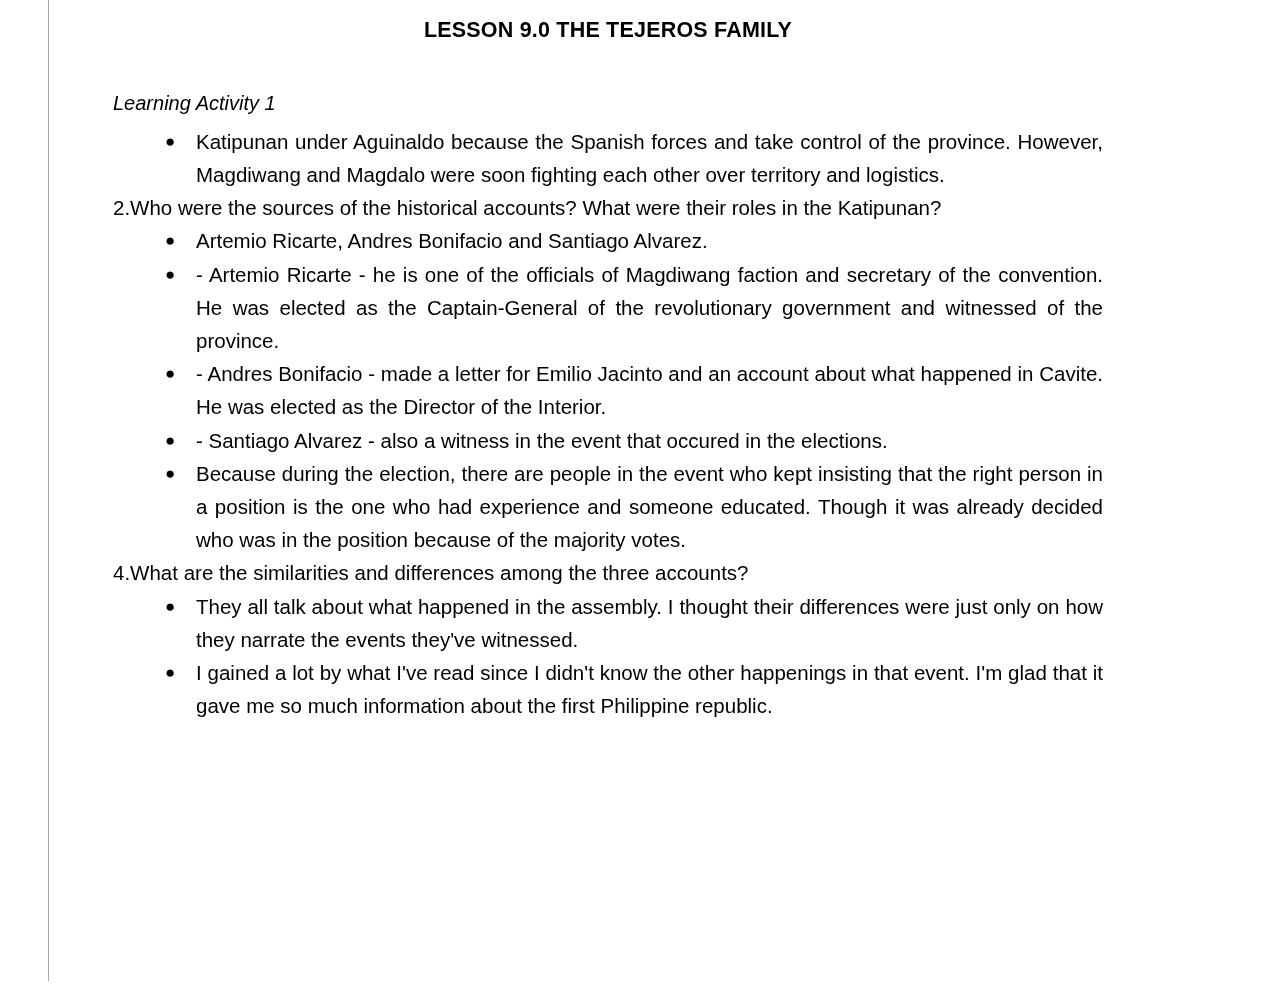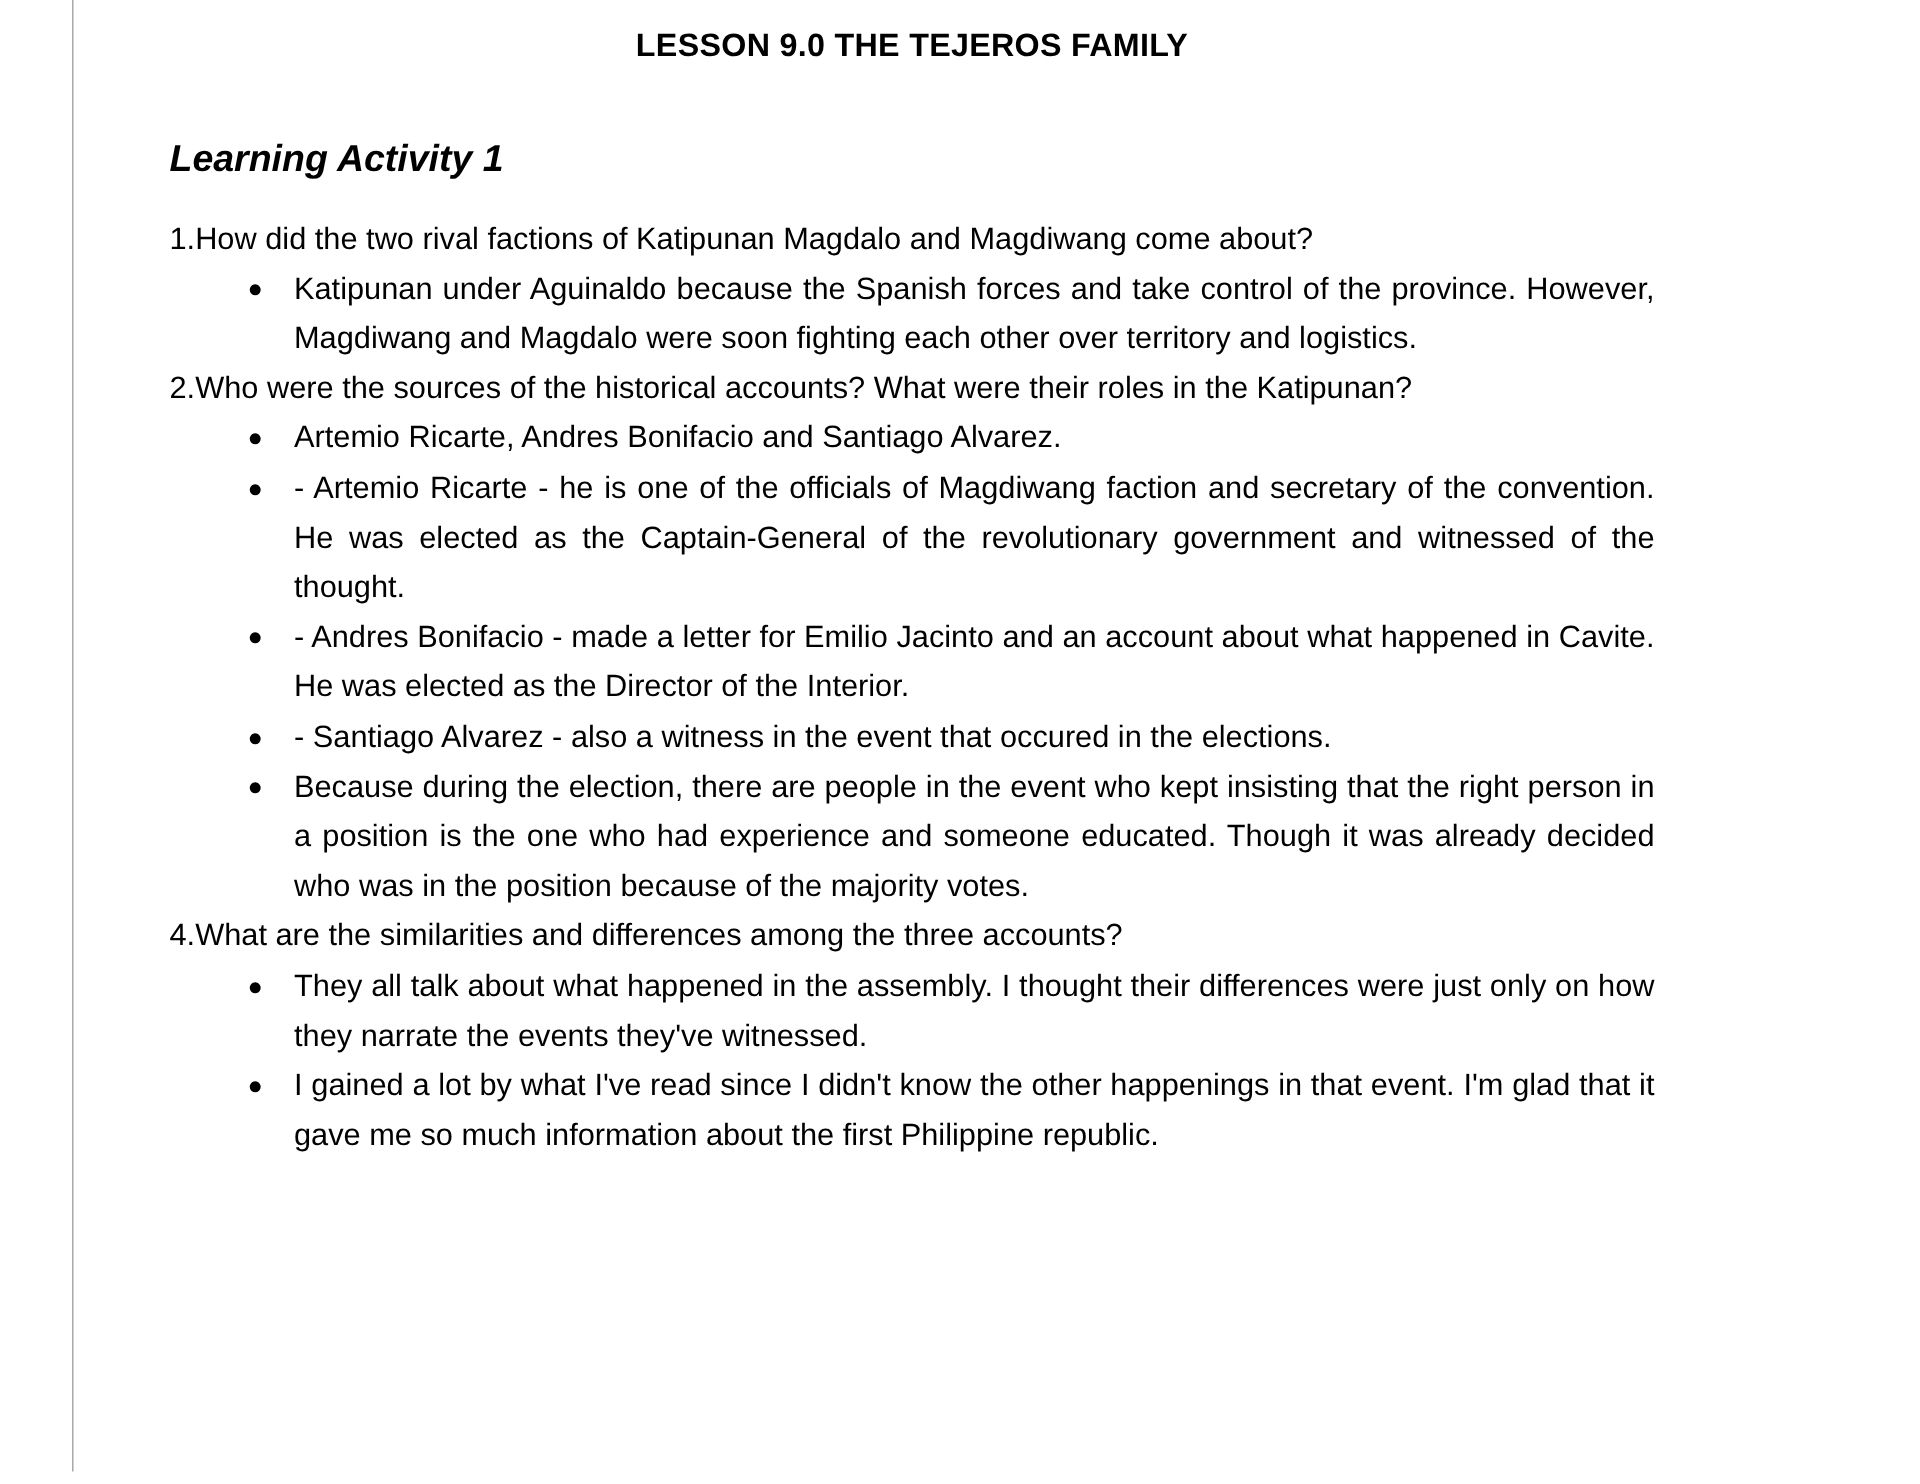--- a/index.html
+++ b/index.html
@@ -39,25 +39,25 @@
   .doc-title {
     text-align: center;
     font-weight: bold;
     font-size: 21.5px;
     letter-spacing: 0.2px;
     margin: 0 0 0 0;
     padding-top: 6px;
     line-height: 1.2;
   }
   .section-heading {
-    font-weight: bold;
+    font-weight: normal;
     font-style: italic;
-    font-size: 25px;
+    font-size: 20px;
     margin-top: 46px;
-    margin-bottom: 19px;
+    margin-bottom: 8px;
     line-height: 1.35;
   }
   .q-item {
     font-size: 20.5px;
     line-height: 1.62;
     text-align: justify;
     text-justify: inter-word;
     margin: 0;
     padding: 0;
   }
@@ -102,38 +102,37 @@
   <div class="left-rule"></div>
 
   <div class="content">
 
     <div class="doc-title">LESSON 9.0 THE TEJEROS FAMILY</div>
 
     <div class="section-heading">Learning Activity 1</div>
 
     <div id="qa-list">
         <div>
-          <p class="q-item justify-full"><span class="q-num">1.</span><span>How did the two rival factions of Katipunan Magdalo and Magdiwang come about?</span></p>
           <ul class="answers">
             <li>
               <span class="bullet">●</span>
               <span class="atext">Katipunan under Aguinaldo because the Spanish forces and take control of the province. However, Magdiwang and Magdalo were soon fighting each other over territory and logistics.</span>
             </li>
           </ul>
         </div>
         <div>
           <p class="q-item justify-full"><span class="q-num">2.</span><span>Who were the sources of the historical accounts? What were their roles in the Katipunan?</span></p>
           <ul class="answers">
             <li>
               <span class="bullet">●</span>
               <span class="atext">Artemio Ricarte, Andres Bonifacio and Santiago Alvarez.</span>
             </li>
             <li>
               <span class="bullet">●</span>
-              <span class="atext">- Artemio Ricarte - he is one of the officials of Magdiwang faction and secretary of the convention. He was elected as the Captain-General of the revolutionary government and witnessed of the thought.</span>
+              <span class="atext">- Artemio Ricarte - he is one of the officials of Magdiwang faction and secretary of the convention. He was elected as the Captain-General of the revolutionary government and witnessed of the province.</span>
             </li>
             <li>
               <span class="bullet">●</span>
               <span class="atext">- Andres Bonifacio - made a letter for Emilio Jacinto and an account about what happened in Cavite. He was elected as the Director of the Interior.</span>
             </li>
             <li>
               <span class="bullet">●</span>
               <span class="atext">- Santiago Alvarez - also a witness in the event that occured in the elections.</span>
             </li>
           </ul>

